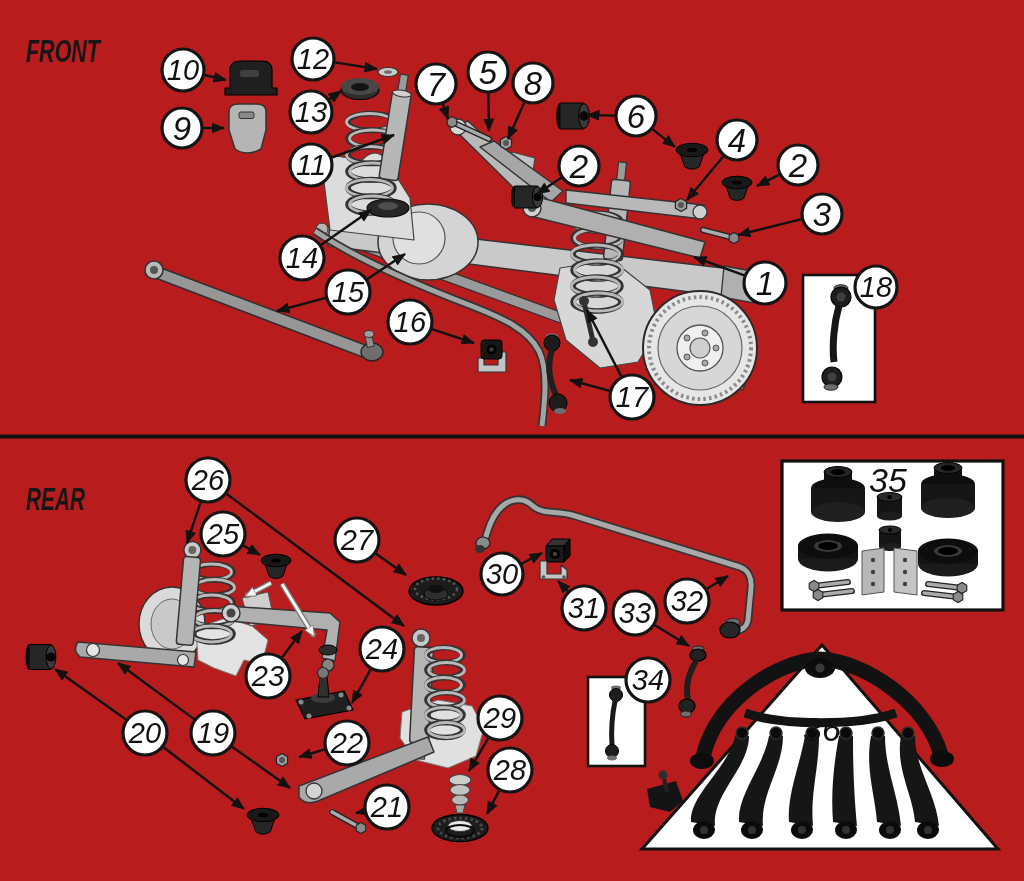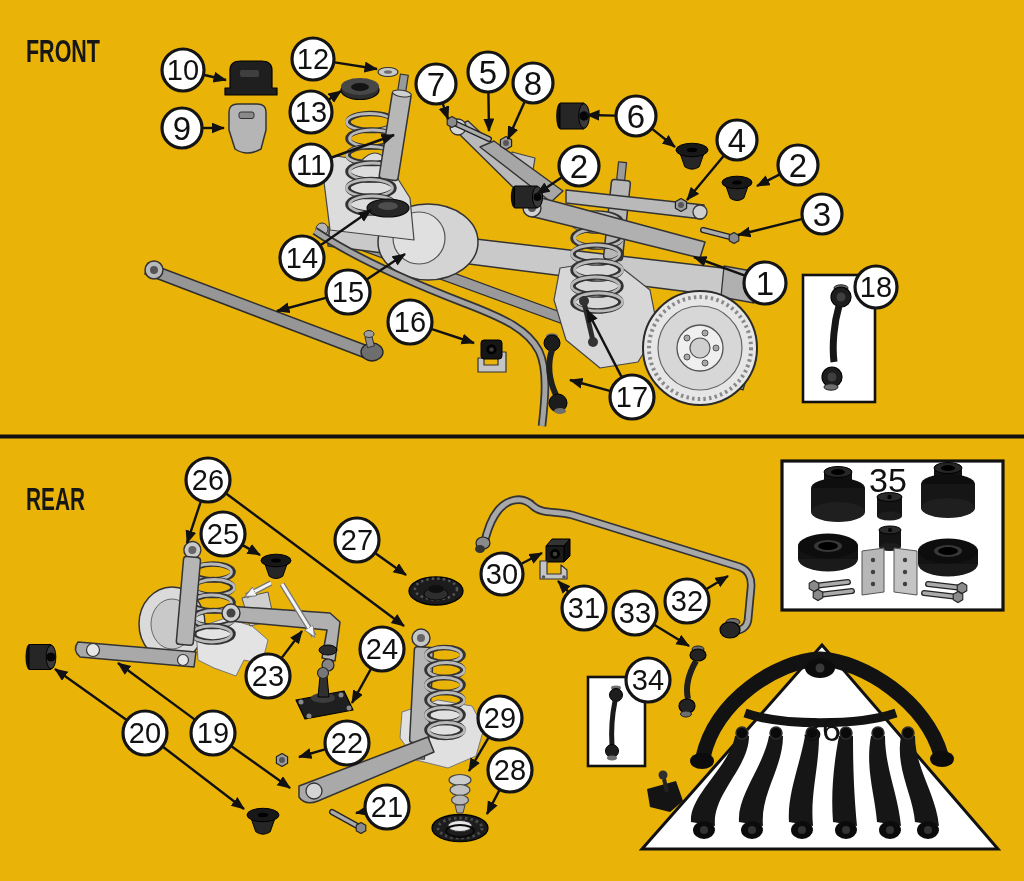--- a/index.html
+++ b/index.html
@@ -1,17 +1,17 @@
 <!DOCTYPE html>
 <html><head>
 <meta charset="utf-8">
 <style>
   html,body{margin:0;padding:0;background:#fff;}
-  .stage{position:relative;width:1024px;height:881px;background:#eab308;overflow:hidden;
-         font-family:"Liberation Sans","DejaVu Sans",sans-serif;}
+  .stage{position:relative;width:1024px;height:881px;background:#b91c1c;overflow:hidden;
+         font-family:"Liberation Sans","DejaVu Sans",sans-serif;font-style:italic;}
   svg{display:block;}
 </style>
 </head>
 <body>
 
 <div class="stage">
 <svg width="1024" height="881" viewBox="0 0 1024 881" font-family="Liberation Sans, DejaVu Sans, sans-serif">
   <defs>
     <marker id="ah" markerUnits="userSpaceOnUse" markerWidth="15" markerHeight="12" refX="12.5" refY="5.5" orient="auto">
       <path d="M0,0 L13.5,5.5 L0,11 Z" fill="#111"></path>

